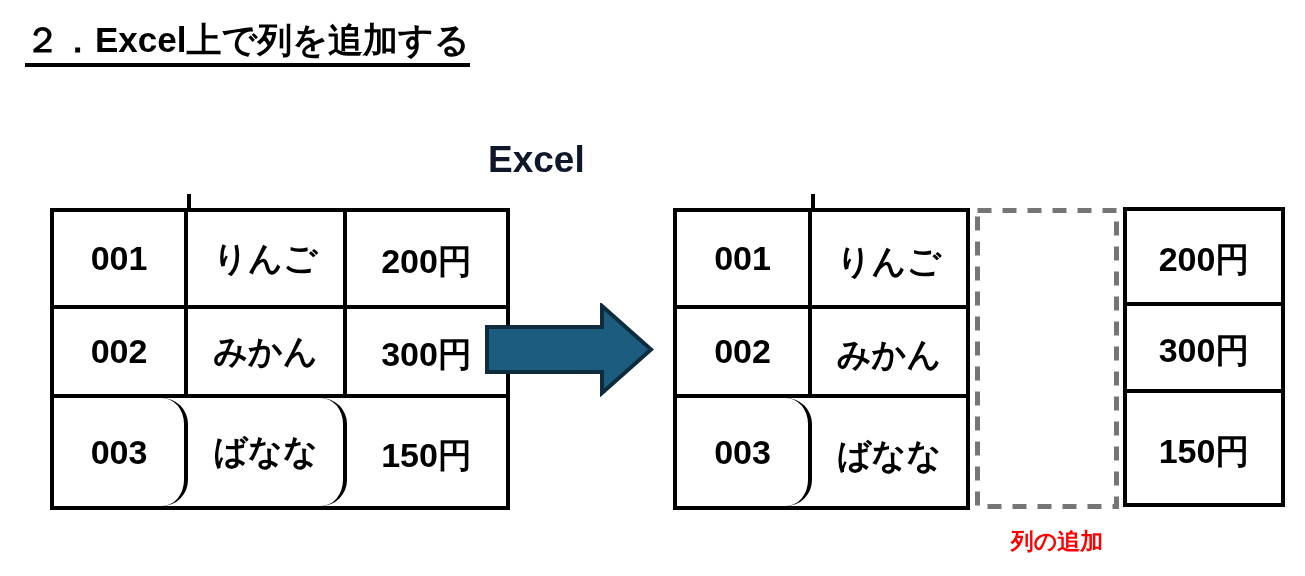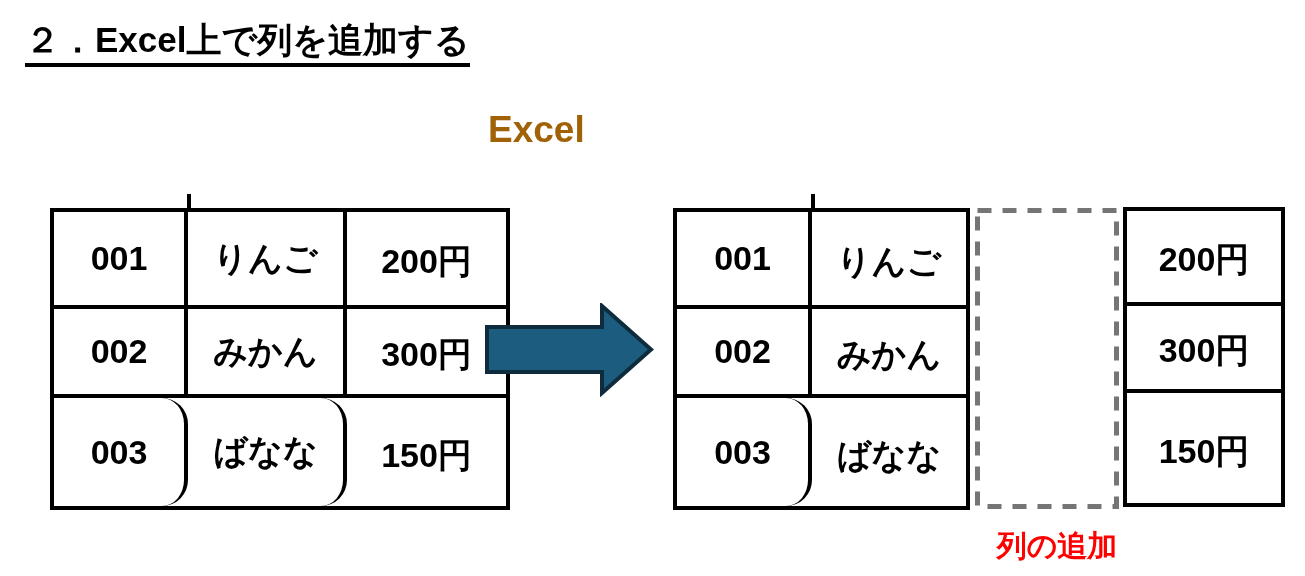--- a/index.html
+++ b/index.html
@@ -23,24 +23,24 @@
     font-weight: bold;
     color: #000000;
     line-height: 1.15;
     border-bottom: 4px solid #000000;
     padding-bottom: 3px;
     white-space: nowrap;
   }
   .excel-label {
     position: absolute;
     left: 488px;
-    top: 110px;
+    top: 140px;
     font-size: 37px;
     font-weight: bold;
-    color: #a16207;
+    color: #0f172a;
     line-height: 1.1;
   }
   .grid-table {
     position: absolute;
     box-sizing: border-box;
     border: 4px solid #000000;
     background: #ffffff;
     display: grid;
   }
   #left-table {
@@ -82,21 +82,21 @@
   #overshoot-left  { left: 187px; top: 194px; }
   #overshoot-right { left: 811px; top: 194px; }
   #transform-arrow { position: absolute; left: 485px; top: 303px; }
   #new-column-placeholder { position: absolute; left: 975px; top: 208px; }
   .new-col-label {
     position: absolute;
     left: 972px;
     top: 529px;
     width: 170px;
     text-align: center;
-    font-size: 30px;
+    font-size: 23px;
     font-weight: bold;
     color: #FF0000;
     line-height: 1.1;
     white-space: nowrap;
   }
 </style>
 </head>
 <body>
 
 <div id="canvas">

